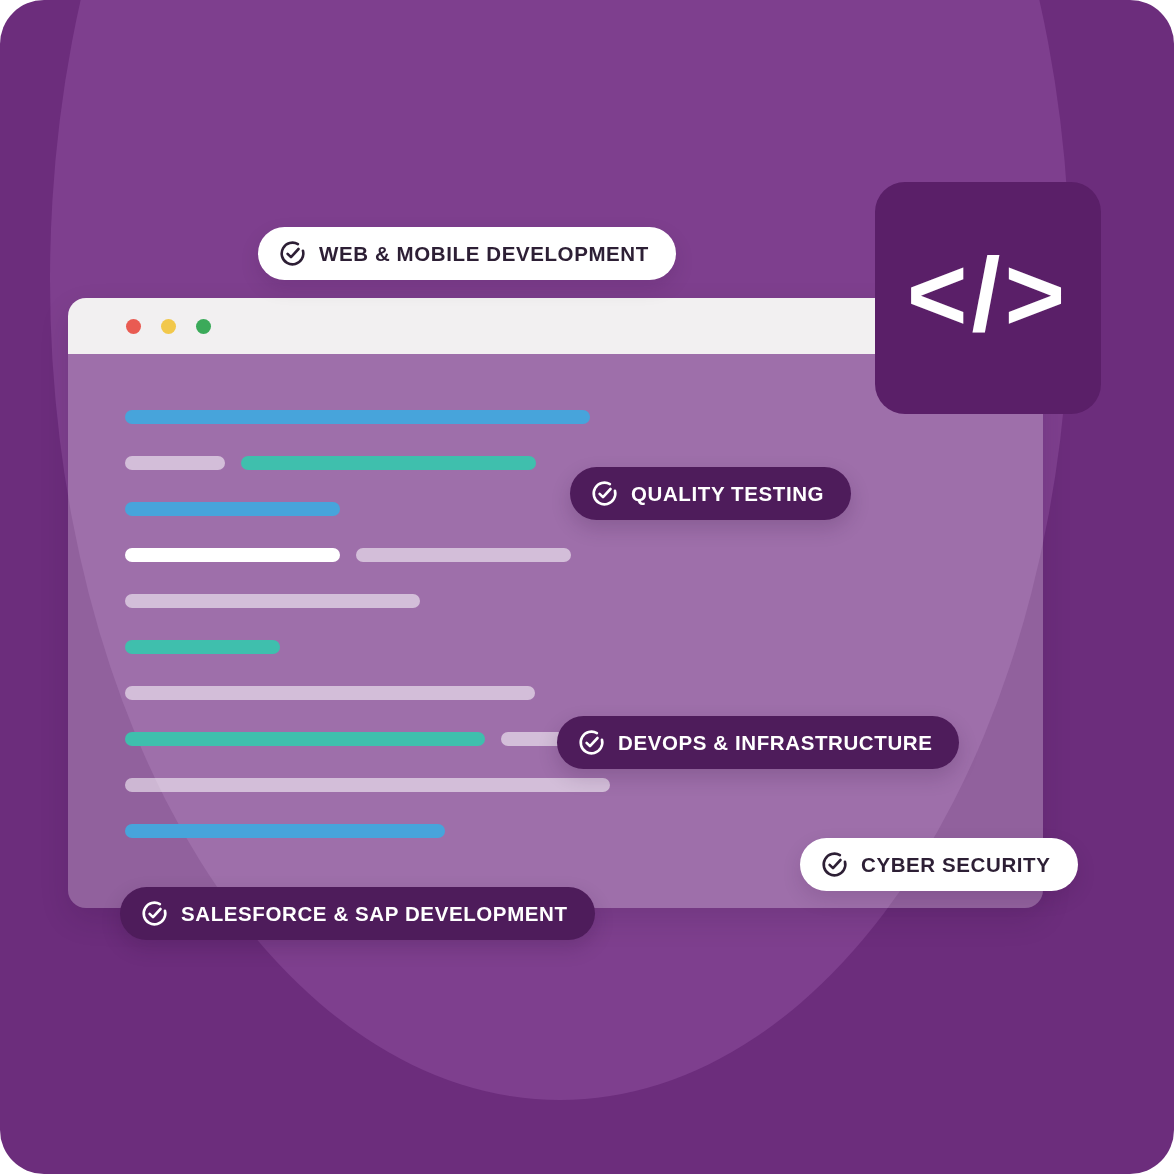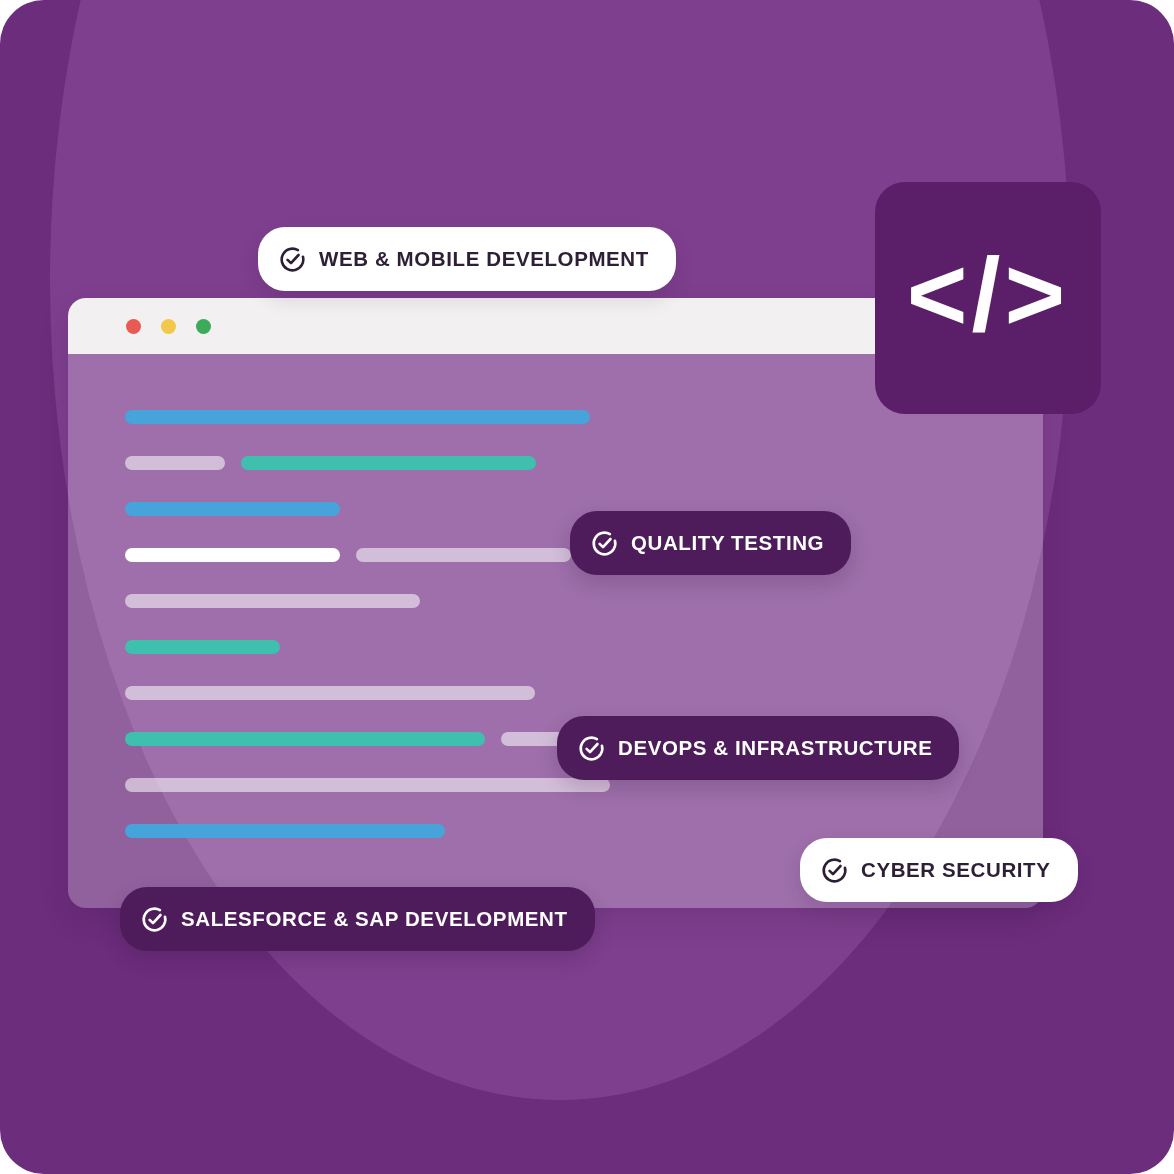--- a/index.html
+++ b/index.html
@@ -80,21 +80,21 @@
     font-size: 104px;
     font-weight: bold;
     letter-spacing: 4px;
     line-height: 1;
     transform: translateY(-4px);
   }
 
   
   .badge {
     position: absolute;
-    height: 64px;
+    height: 53px;
     display: flex;
     align-items: center;
     gap: 13px;
     padding: 0 27px 0 21px;
     border-radius: 27px;
     font-weight: bold;
     font-size: 20.5px;
     letter-spacing: 0.6px;
     white-space: nowrap;
   }
@@ -103,21 +103,21 @@
     background: #ffffff;
     color: #2D1F35;
     box-shadow: 0 8px 20px rgba(40, 10, 50, 0.12);
   }
   .badge.dark {
     background: var(--badge-dark, #4E1C5B);
     color: #ffffff;
     box-shadow: 0 8px 20px rgba(40, 10, 50, 0.18);
   }
   .badge-web        { left: 258px; top: 227px; }
-  .badge-quality    { left: 570px; top: 467px; margin-top: 44px; }
+  .badge-quality    { left: 570px; top: 467px; }
   .badge-agile      { left: 612px; top: 593px; }
   .badge-devops     { left: 557px; top: 716px; }
   .badge-cyber      { left: 800px; top: 838px; }
   .badge-salesforce { left: 120px; top: 887px; }
 </style>
 </head>
 <body>
 
 <div class="canvas">
 

